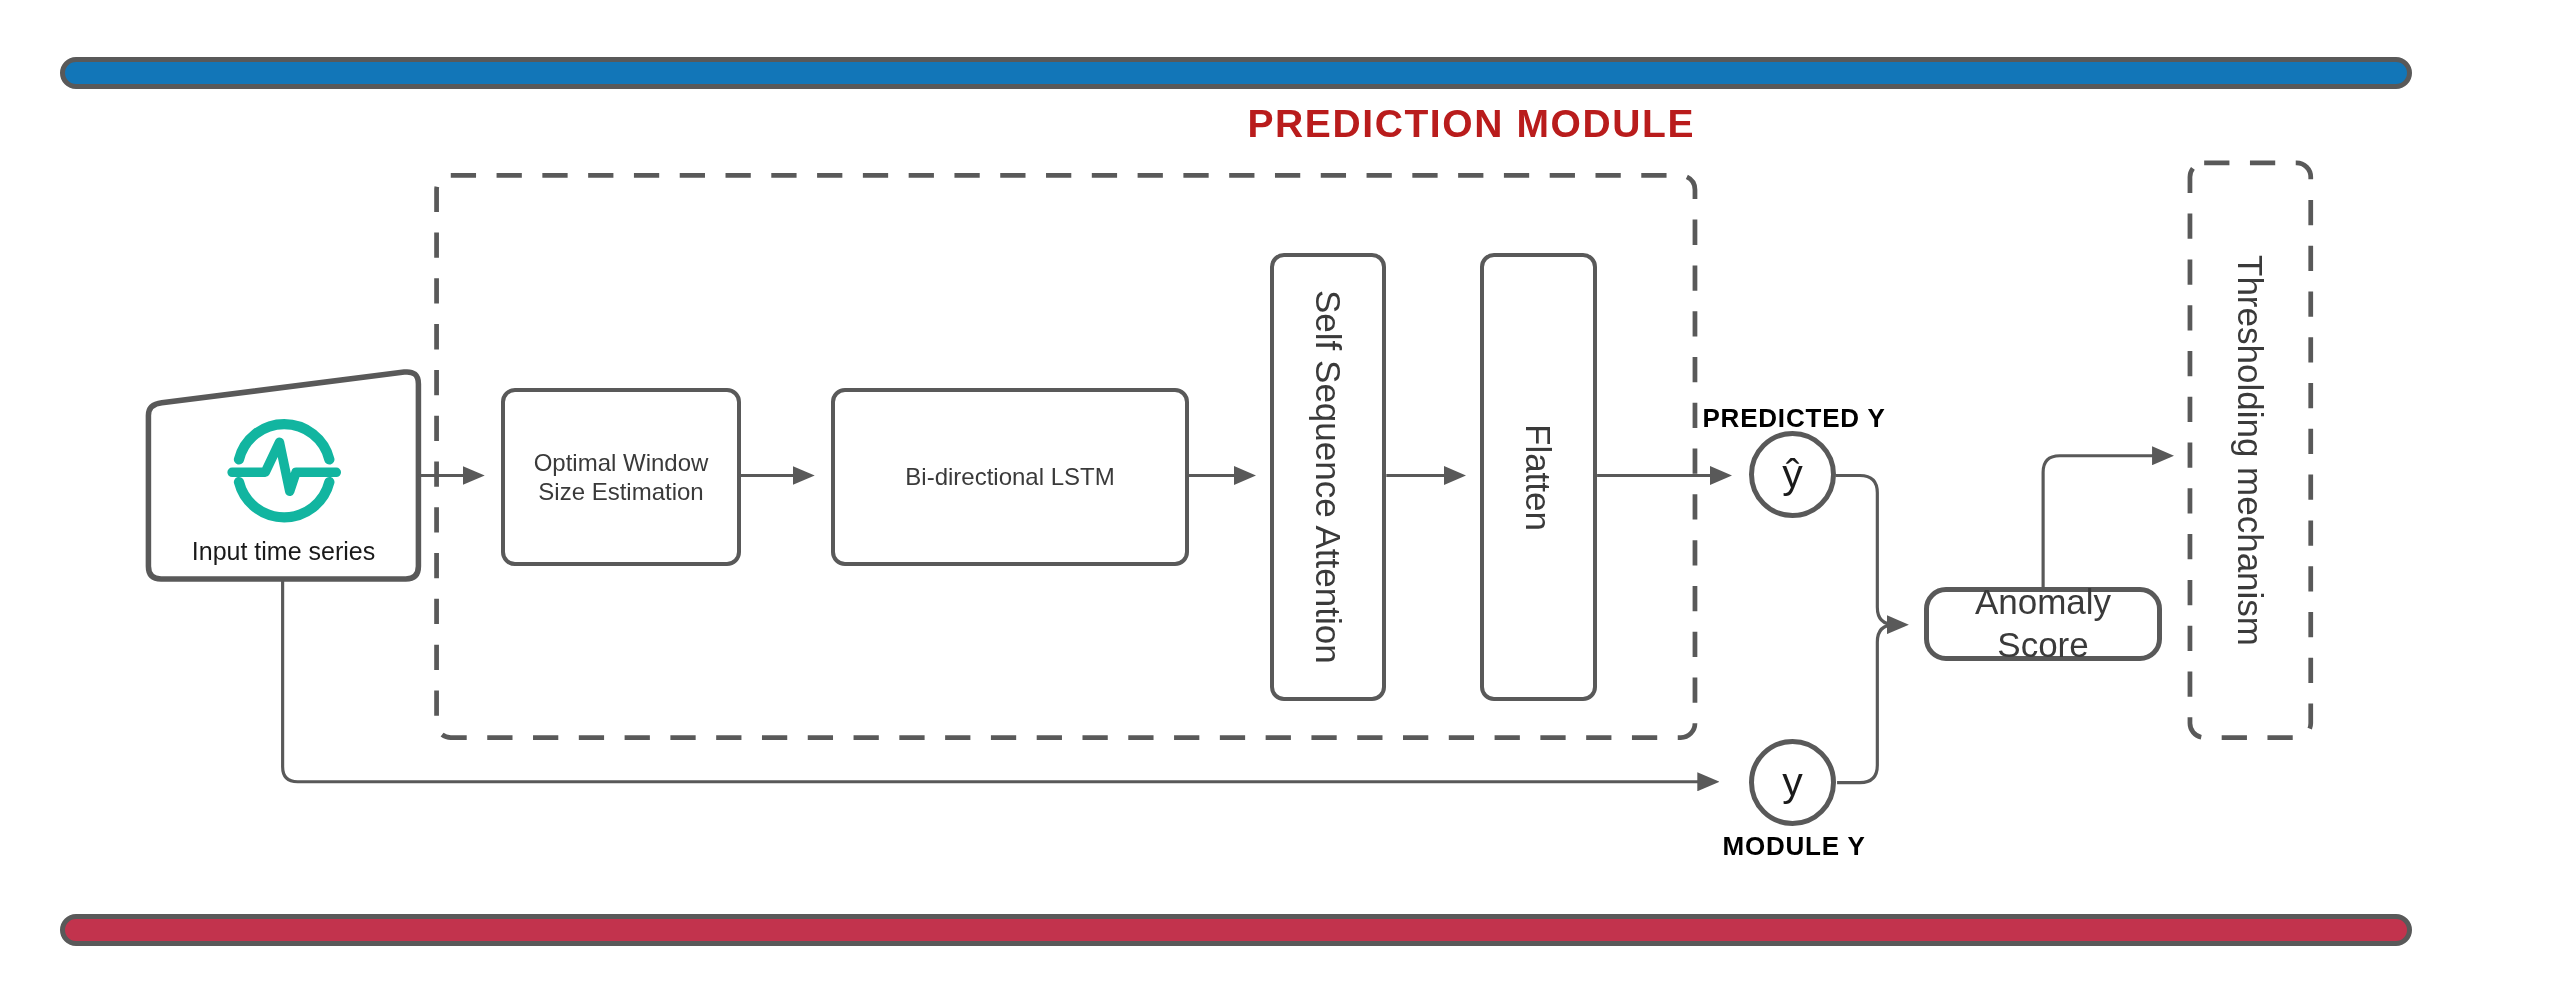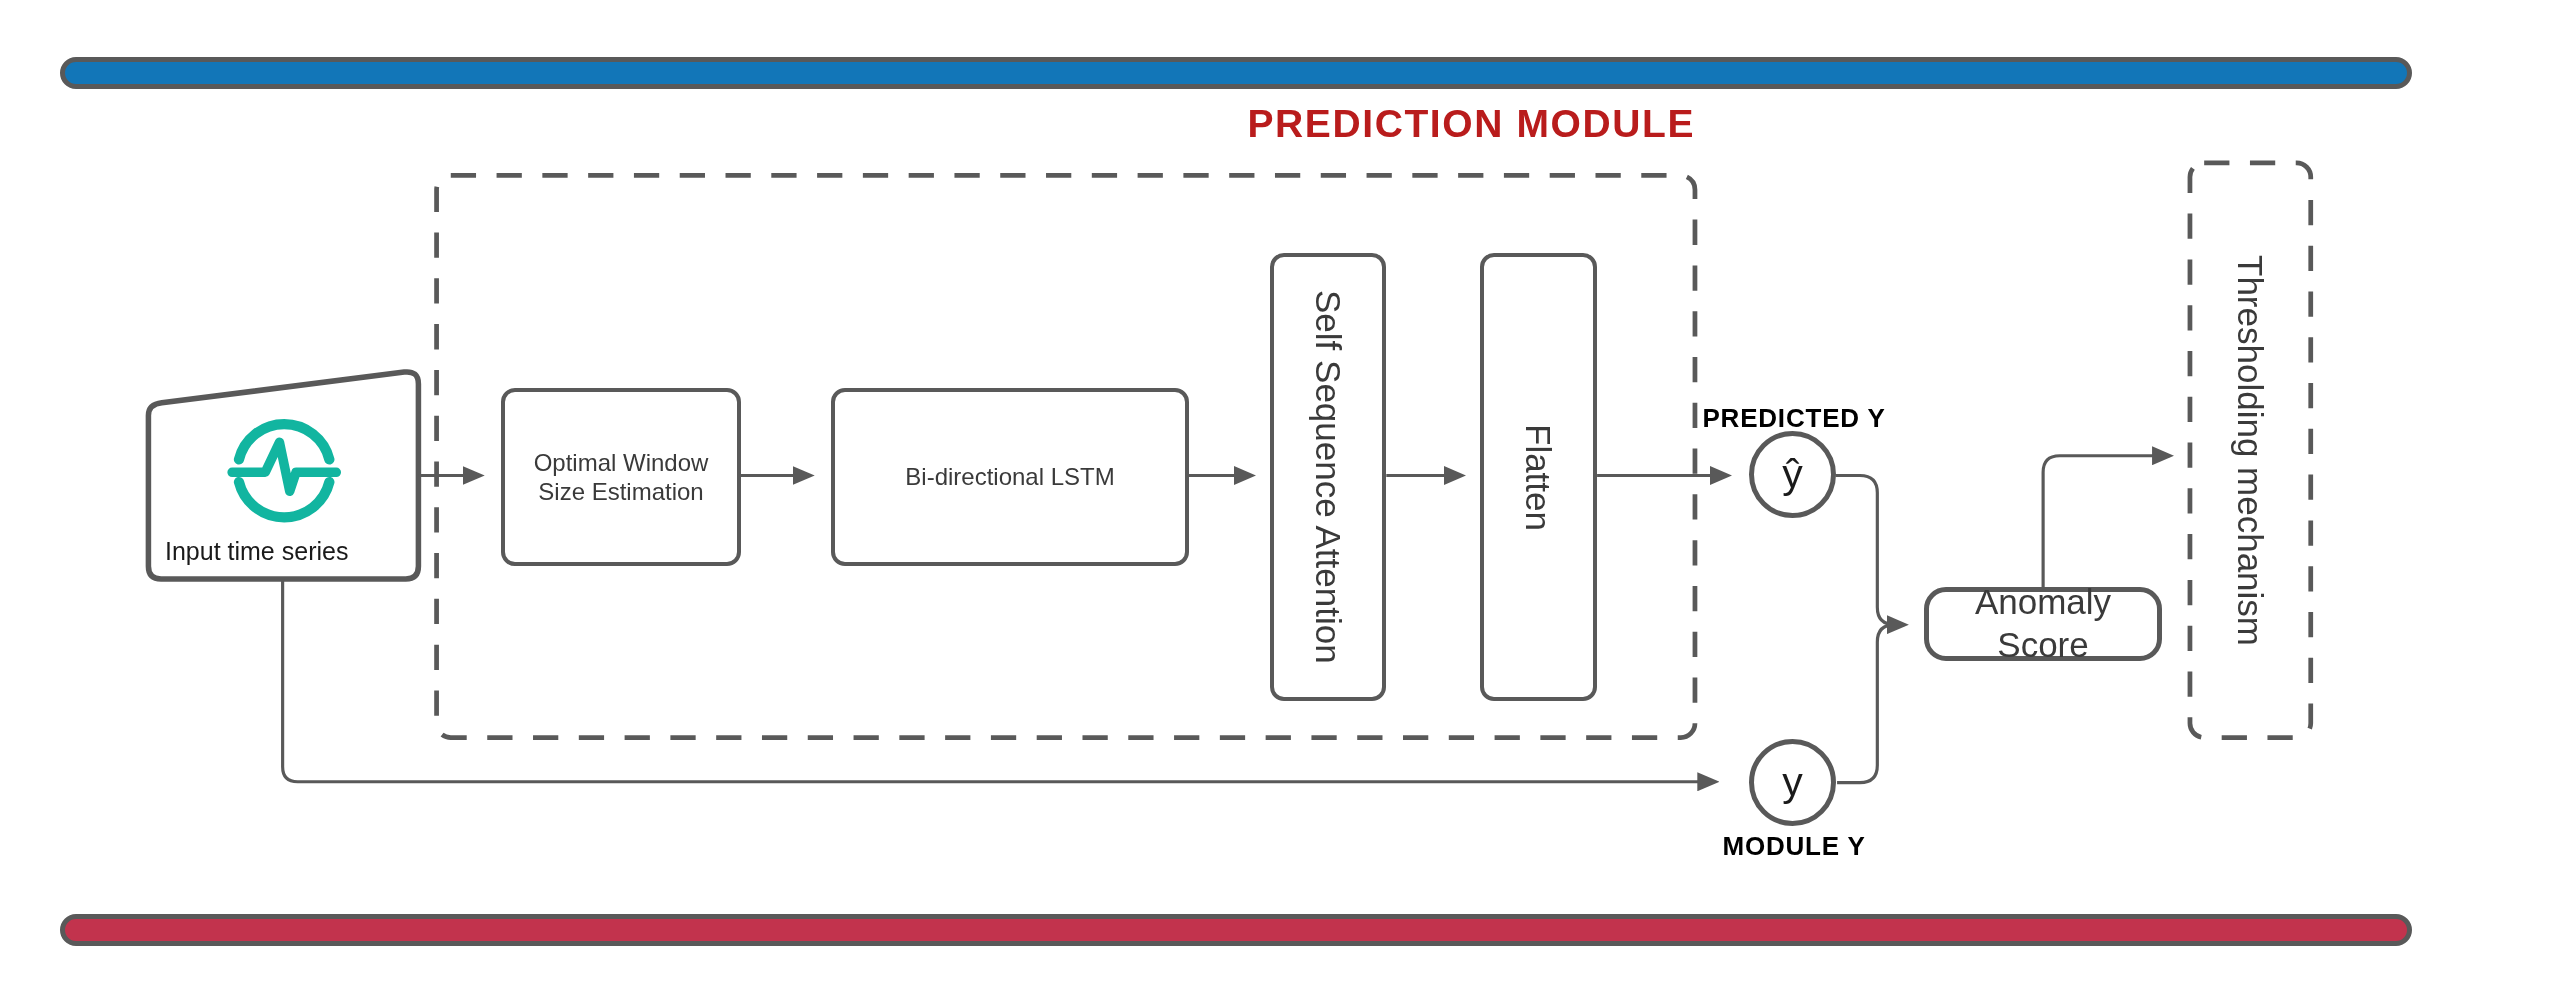--- a/index.html
+++ b/index.html
@@ -61,21 +61,21 @@
     width:87px;height:87px;
     background:#ffffff;
     border:5.5px solid #595959;
     border-radius:50%;
     display:flex;align-items:center;justify-content:center;
     font-size:41px;color:#1a1a1a;
   }
   .trap-label{
     position:absolute;
     left:165px;top:537px;width:237px;
-    text-align:left;
+    text-align:center;
     font-size:25px;color:#1a1a1a;
     white-space:nowrap;
   }
   svg{display:block;}
   .layer{position:absolute;left:0;top:0;}
 </style>
 </head>
 <body>
 
 <div class="stage">

